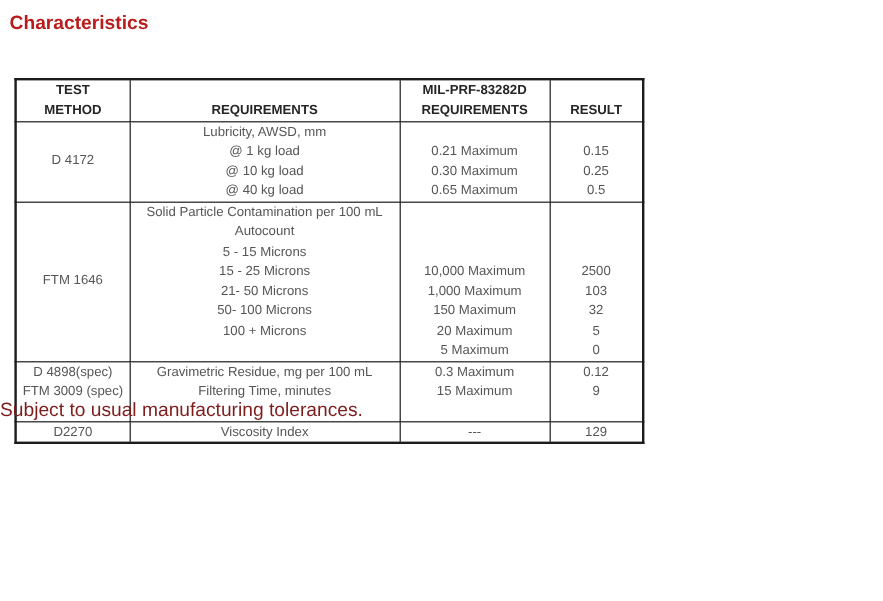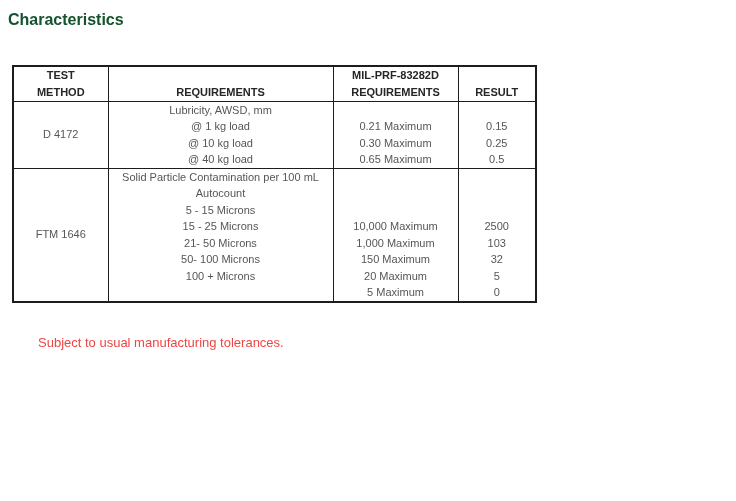--- a/index.html
+++ b/index.html
@@ -8,21 +8,21 @@
     width: 736px; height: 501px;
     position: relative;
     overflow: hidden;
     font-family: "Liberation Sans", "DejaVu Sans", sans-serif;
   }
   .page-title {
     position: absolute;
     left: 8px; top: 11px;
     font-size: 16px;
     font-weight: bold;
-    color: #14532d;
+    color: #b91c1c;
     letter-spacing: 0px;
   }
   table.char-table {
     position: absolute;
     left: 12px; top: 65px;
     width: 523px;
     border-collapse: collapse;
     table-layout: fixed;
     z-index: 1;
     border-radius: 28px;
@@ -50,26 +50,25 @@
   }
   tr.row-header { height: 35px; }
   tr.row-1 { height: 67px; }
   tr.row-2 { height: 133px; }
   tr.row-3 { height: 50px; }
   tr.row-4 { height: 17px; }
   td.va-mid { vertical-align: middle; text-align: center; }
   .footnote {
     position: absolute;
     left: 0px; top: 335px;
-    font-size: 13px;
+    font-size: 16px;
     line-height: 15px;
-    color: #ef4444;
+    color: #7f1d1d;
     z-index: 2;
     white-space: nowrap;
-    margin-left: 38px;
   }
 </style>
 </head>
 <body>
 
 <div class="page-title">Characteristics</div>
 
 <table class="char-table">
   <colgroup>
     <col style="width:95px">
@@ -125,17 +124,33 @@
       <td>
 
 
 2500
 103
 32
 5
 0</td>
     </tr>
 
+    <tr class="row-3">
+      <td>D 4898(spec)
+FTM 3009 (spec)</td>
+      <td>Gravimetric Residue, mg per 100 mL
+Filtering Time, minutes</td>
+      <td>0.3 Maximum
+15 Maximum</td>
+      <td>0.12
+9</td>
+    </tr>
 
+    <tr class="row-4">
+      <td class="va-mid">D2270</td>
+      <td class="va-mid">Viscosity Index</td>
+      <td class="va-mid">---</td>
+      <td class="va-mid">129</td>
+    </tr>
   </tbody>
 </table>
 
 <div class="footnote">Subject to usual manufacturing tolerances.</div>
 
 </body></html>

